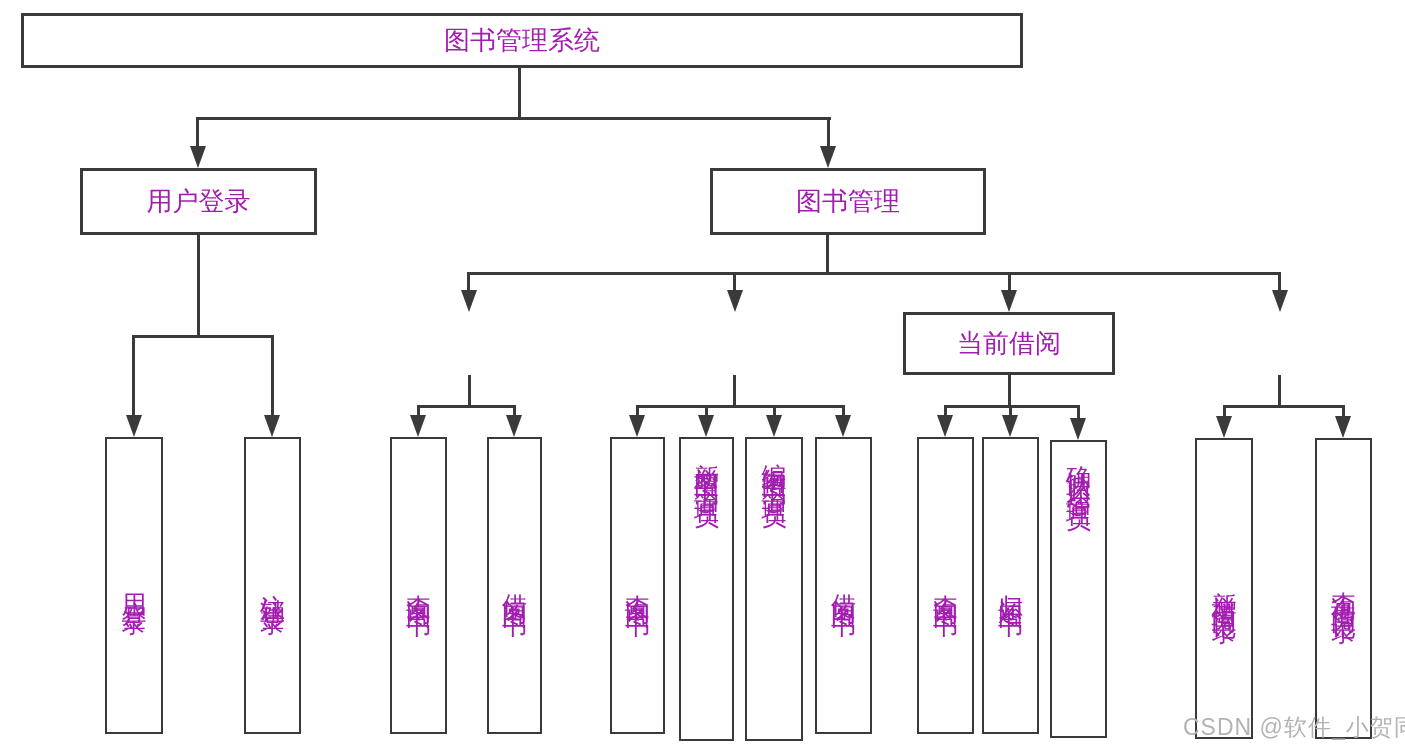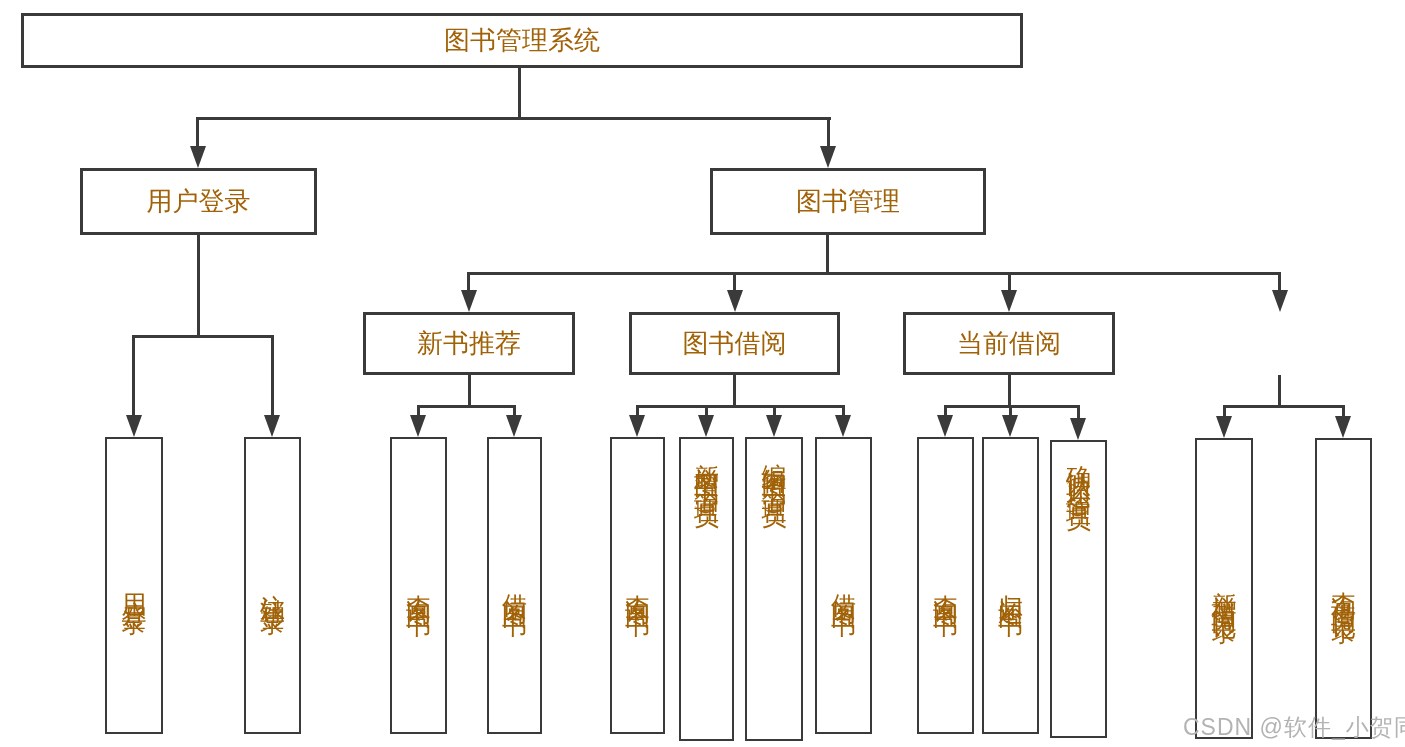--- a/index.html
+++ b/index.html
@@ -3,21 +3,21 @@
 <meta charset="utf-8">
 <style>
   html,body{margin:0;padding:0;background:#fff;}
   .canvas{
     position:relative;width:1405px;height:747px;background:#ffffff;
     font-family:"Liberation Sans",sans-serif;overflow:hidden;color:#333;
   }
   .box{
     position:absolute;box-sizing:border-box;background:#ffffff;
     border:3px solid #3a3a3a;display:flex;align-items:center;justify-content:center;
-    color:#a16207;font-size:26px;text-align:center;white-space:nowrap;
+    color:#a21caf;font-size:26px;text-align:center;white-space:nowrap;
   }
   .leaf{
     border-width:2px;font-size:25px;white-space:normal;
     writing-mode:vertical-rl;text-orientation:upright;
     letter-spacing:6px;line-height:1.15;
   }
   .leaf-top{justify-content:flex-start;padding-top:4px;}
   .vl{position:absolute;width:3px;background:#3a3a3a;}
   .hl{position:absolute;height:3px;background:#3a3a3a;}
   .ar{
@@ -33,22 +33,20 @@
 </head>
 <body>
 
 <div class="canvas">
 
   <div class="box" style="left:21px;top:13px;width:1002px;height:55px">图书管理系统</div>
 
   <div class="box" style="left:80px;top:168px;width:237px;height:67px">用户登录</div>
   <div class="box" style="left:710px;top:168px;width:276px;height:67px">图书管理</div>
 
-  <div class="box" style="left:363px;top:312px;width:212px;height:63px">新书推荐</div>
-  <div class="box" style="left:629px;top:312px;width:211px;height:63px">图书借阅</div>
   <div class="box" style="left:903px;top:312px;width:212px;height:63px">当前借阅</div>
 
   <div class="box leaf" style="left:105px;top:437px;width:58px;height:297px">用户登录</div>
   <div class="box leaf" style="left:244px;top:437px;width:57px;height:297px">注销登录</div>
   <div class="box leaf" style="left:390px;top:437px;width:57px;height:297px">查询图书</div>
   <div class="box leaf" style="left:487px;top:437px;width:55px;height:297px">借阅图书</div>
   <div class="box leaf" style="left:610px;top:437px;width:55px;height:297px">查询图书</div>
   <div class="box leaf leaf-top" style="left:679px;top:437px;width:55px;height:304px">新增图书（管理员）</div>
   <div class="box leaf leaf-top" style="left:745px;top:437px;width:58px;height:304px">编辑图书（管理员）</div>
   <div class="box leaf" style="left:815px;top:437px;width:57px;height:297px">借阅图书</div>

